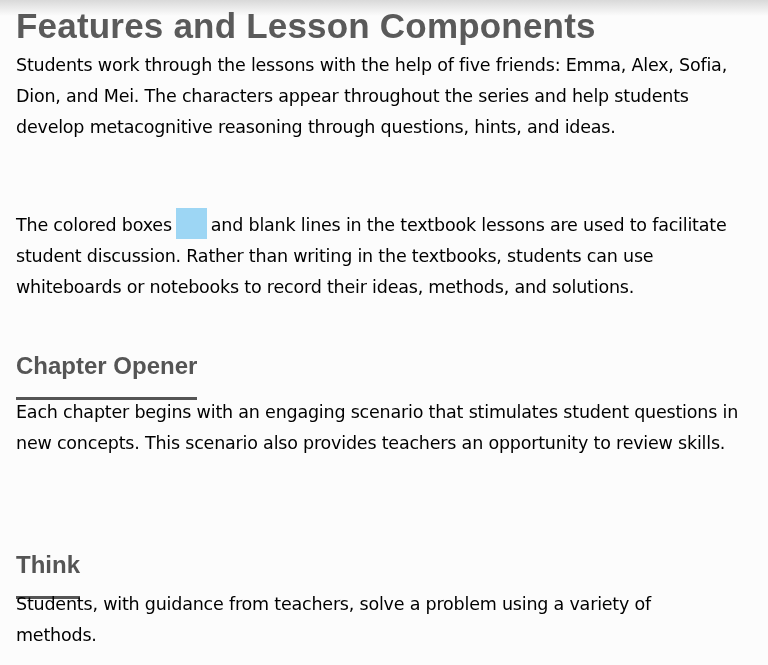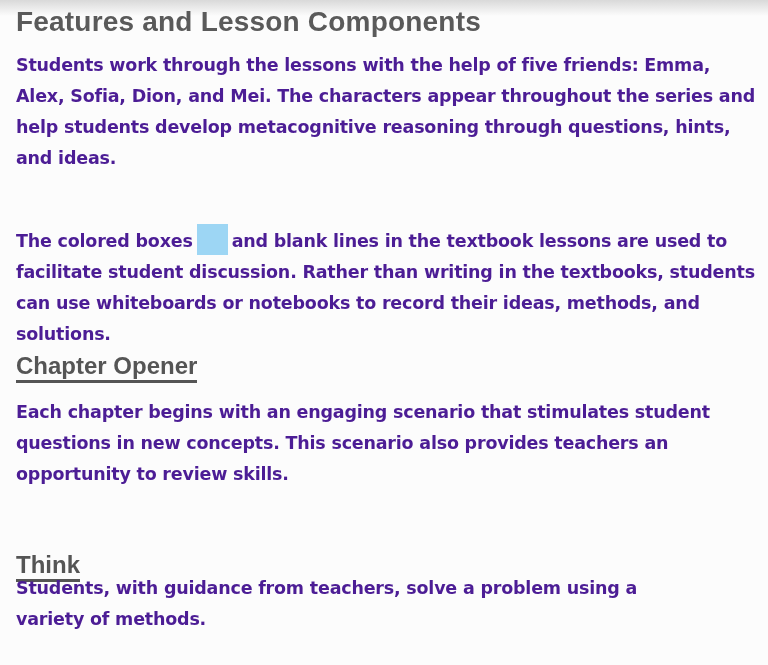--- a/index.html
+++ b/index.html
@@ -10,51 +10,51 @@
     color:#4a4a4a;
     position:relative;
   }
   .topshade {
     position:absolute; left:0; top:0; width:768px; height:16px;
     background:linear-gradient(#d9d9d9, #fcfcfc);
   }
   .title {
     position:absolute; left:16px; top:6px;
     font-family:"Liberation Sans", sans-serif;
-    font-weight:bold; font-size:28px; color:#5a5a5a;
+    font-weight:bold; font-size:35px; color:#5a5a5a;
     letter-spacing:0.2px; margin:0;
   }
   .para {
     position:absolute; left:16px; width:745px;
-    font-size:17.5px; line-height:31px; color:#4c1d95;
-    margin:0; letter-spacing:-0.2px;font-weight:bold;
+    font-size:17.5px; line-height:31px; color:#000000;
+    margin:0; letter-spacing:-0.2px;
   }
   .heading {
     position:absolute; left:16px;
     font-family:"Liberation Sans", sans-serif;
     font-weight:bold; font-size:24px; color:#555;
-    margin:0; padding-bottom:0;
+    margin:0; padding-bottom:17px;
     border-bottom:3px solid #555;
     line-height:28px;
   }
   .bluebox {
     display:inline-block; width:31px; height:31px;
     background:#9dd6f4; vertical-align:-8px; margin:0 4px;
   }
 </style>
 </head>
 <body>
 
 <div class="topshade"></div>
 
 <h1 class="title">Features and Lesson Components</h1>
 
 <p class="para" style="top:50px;">Students work through the lessons with the help of five friends: Emma, Alex, Sofia, Dion, and Mei. The characters appear throughout the series and help students develop metacognitive reasoning through questions, hints, and ideas.</p>
 
-<p class="para" style="top:224px;"><span>The colored boxes</span><span class="bluebox"></span><span>and blank lines in the textbook lessons are used to facilitate student discussion. Rather than writing in the textbooks, students can use whiteboards or notebooks to record their ideas, methods, and solutions.</span></p>
+<p class="para" style="top:208px;"><span>The colored boxes</span><span class="bluebox"></span><span>and blank lines in the textbook lessons are used to facilitate student discussion. Rather than writing in the textbooks, students can use whiteboards or notebooks to record their ideas, methods, and solutions.</span></p>
 
 <h2 class="heading" style="top:352px;">Chapter Opener</h2>
 
 <p class="para" style="top:397px;">Each chapter begins with an engaging scenario that stimulates student questions in new concepts. This scenario also provides teachers an opportunity to review skills.</p>
 
 <h2 class="heading" style="top:543px;margin-top:8px;">Think</h2>
 
-<p class="para" style="top:573px; width:680px;">Students, with guidance from teachers, solve a problem using a variety of methods.</p>
+<p class="para" style="top:589px; width:680px;">Students, with guidance from teachers, solve a problem using a variety of methods.</p>
 
 </body></html>

